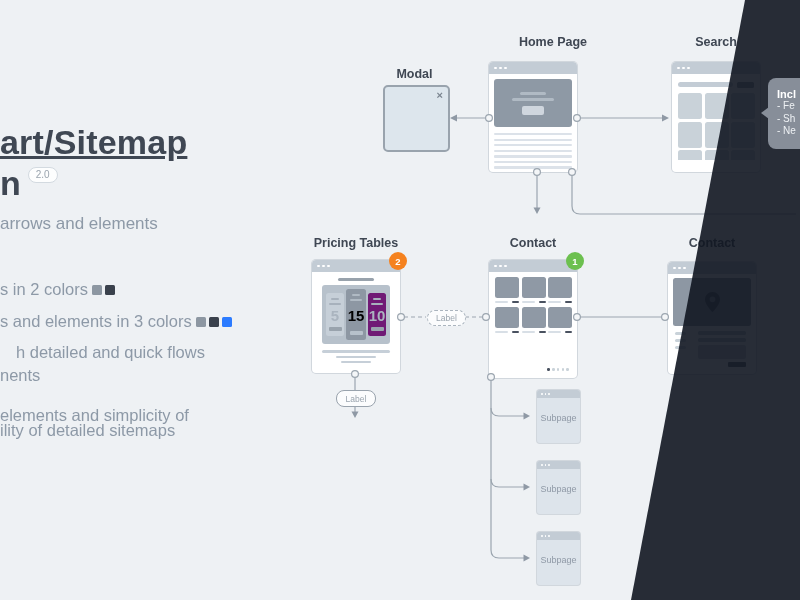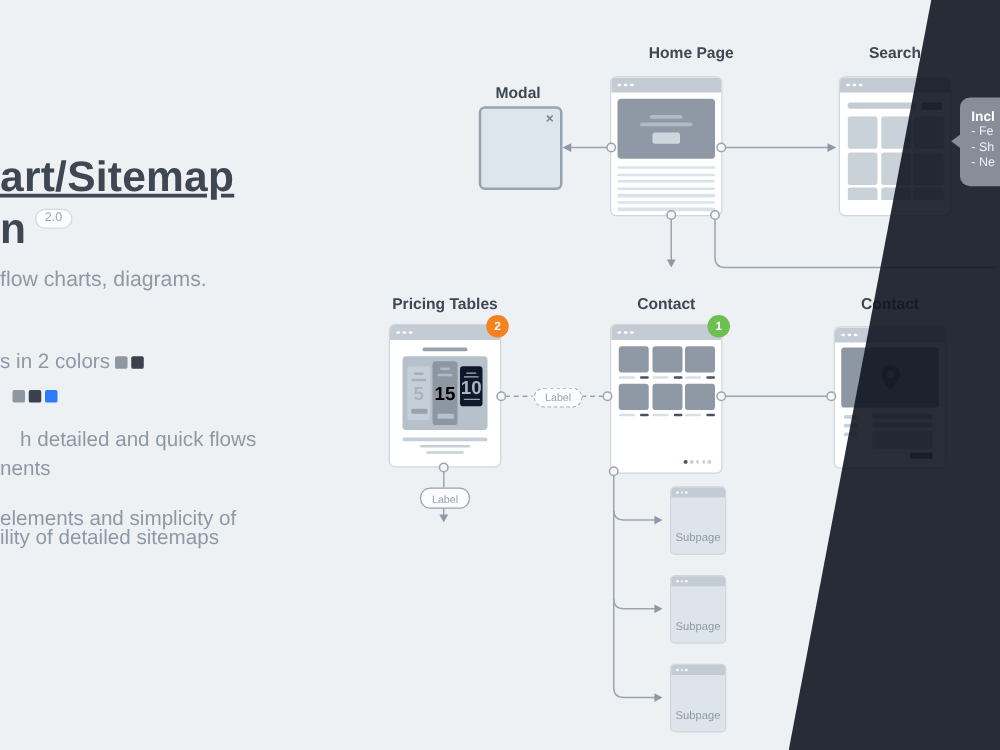--- a/index.html
+++ b/index.html
@@ -66,21 +66,21 @@
   
   .modal-box{position:absolute;left:383px;top:85px;width:63px;height:63px;background:#dde6ed;
              border:2px solid #99a3ad;border-radius:5px;}
   .modal-x{position:absolute;right:5px;top:2px;color:#7b8590;font-size:11px;font-weight:bold;}
 
   
   .subpage{position:absolute;left:537px;width:43px;height:53px;background:#dde4eb;border-radius:3px;
            box-shadow:0 0 0 1px rgba(156,167,178,.35);overflow:hidden;}
   .subpage .whead{height:8px;padding-left:4px;gap:1.8px;}
   .subpage .dt{width:1.8px;height:1.8px;}
-  .sublabel{display:block;text-align:center;margin-top:27px;font-size:9px;color:#8f99a6;}
+  .sublabel{display:block;text-align:center;margin-top:15px;font-size:9px;color:#8f99a6;}
 
   
   .pill{position:absolute;background:#fbfcfd;color:#9aa4ae;font-size:8.5px;display:flex;
         align-items:center;justify-content:center;border-radius:8px;z-index:4;}
   .pill.dashed{left:427px;top:310px;width:37px;height:14px;border:1px dashed #aab4be;}
   .pill.solid{left:336px;top:390px;width:38px;height:15px;border:1.5px solid #99a3ad;}
 
   
   svg.conn{position:absolute;left:0;top:0;z-index:3;}
   .ln{stroke:#9ba5af;stroke-width:1.2;fill:none;}
@@ -102,29 +102,30 @@
 </style>
 </head>
 <body>
 
 <div class="abs intro-title">art/Sitemap</div>
 <div class="abs title-row2">
   <span class="title-frag2">n</span>
   <span class="ver-badge">2.0</span>
 </div>
 <div class="abs para">
-  <div>flow charts, diagrams.</div>
+  <div>arrows and elements</div>
 </div>
 
 <div class="abs feat" style="left:0;top:280px">
   <span>s in 2 colors</span>
   <span class="sw" style="background: rgb(141, 151, 162);"></span>
   <span class="sw" style="margin-left: 3px; background: rgb(58, 65, 76);"></span>
 </div>
 <div class="abs feat" style="left:0;top:312px">
+  <span>s and elements in 3 colors</span>
   <span class="sw" style="background: rgb(141, 151, 162);"></span>
   <span class="sw" style="margin-left: 3px; background: rgb(58, 65, 76);"></span>
   <span class="sw" style="margin-left: 3px; background: rgb(43, 123, 255);"></span>
 </div>
 <div class="abs feat" style="left:16px;top:343px">
   <span>h detailed and quick flows</span>
 </div>
 <div class="abs feat" style="left:0;top:366px">
   <span>nents</span>
 </div>
@@ -238,21 +239,21 @@
         <div class="l2" style="background:#a7b1bc"></div>
       <div class="pnum" style="color:#aab4bf">5</div>
       <div class="pbtn" style="background:#99a3ad"></div>
     </div>
     <div class="pcol" style="left:24px;top:4px;width:20px;height:51px;background:#8d97a3">
       <div class="l1" style="background:#b0bac4"></div>
         <div class="l2" style="background:#b0bac4"></div>
       <div class="pnum" style="color:#000000">15</div>
       <div class="pbtn" style="background:#b7c1cb"></div>
     </div>
-    <div class="pcol" style="left:46px;top:8px;width:18px;height:32px;background:#0f172a">
+    <div class="pcol" style="left:46px;top:8px;width:18px;height:43px;background:#701a75">
       <div class="l1" style="background:#a7b1bc"></div>
         <div class="l2" style="background:#a7b1bc"></div>
       <div class="pnum" style="color:#aab4bf">10</div>
       <div class="pbtn" style="background:#99a3ad"></div>
     </div>
   </div>
   <div class="bar" style="left:10px;top:90px;width:68px;height:2.5px;background:#c6cfd8"></div>
   <div class="bar" style="left:24px;top:96px;width:40px;height:2px;background:#c6cfd8"></div>
   <div class="bar" style="left:29px;top:101px;width:30px;height:2px;background:#c6cfd8"></div>
 </div>

